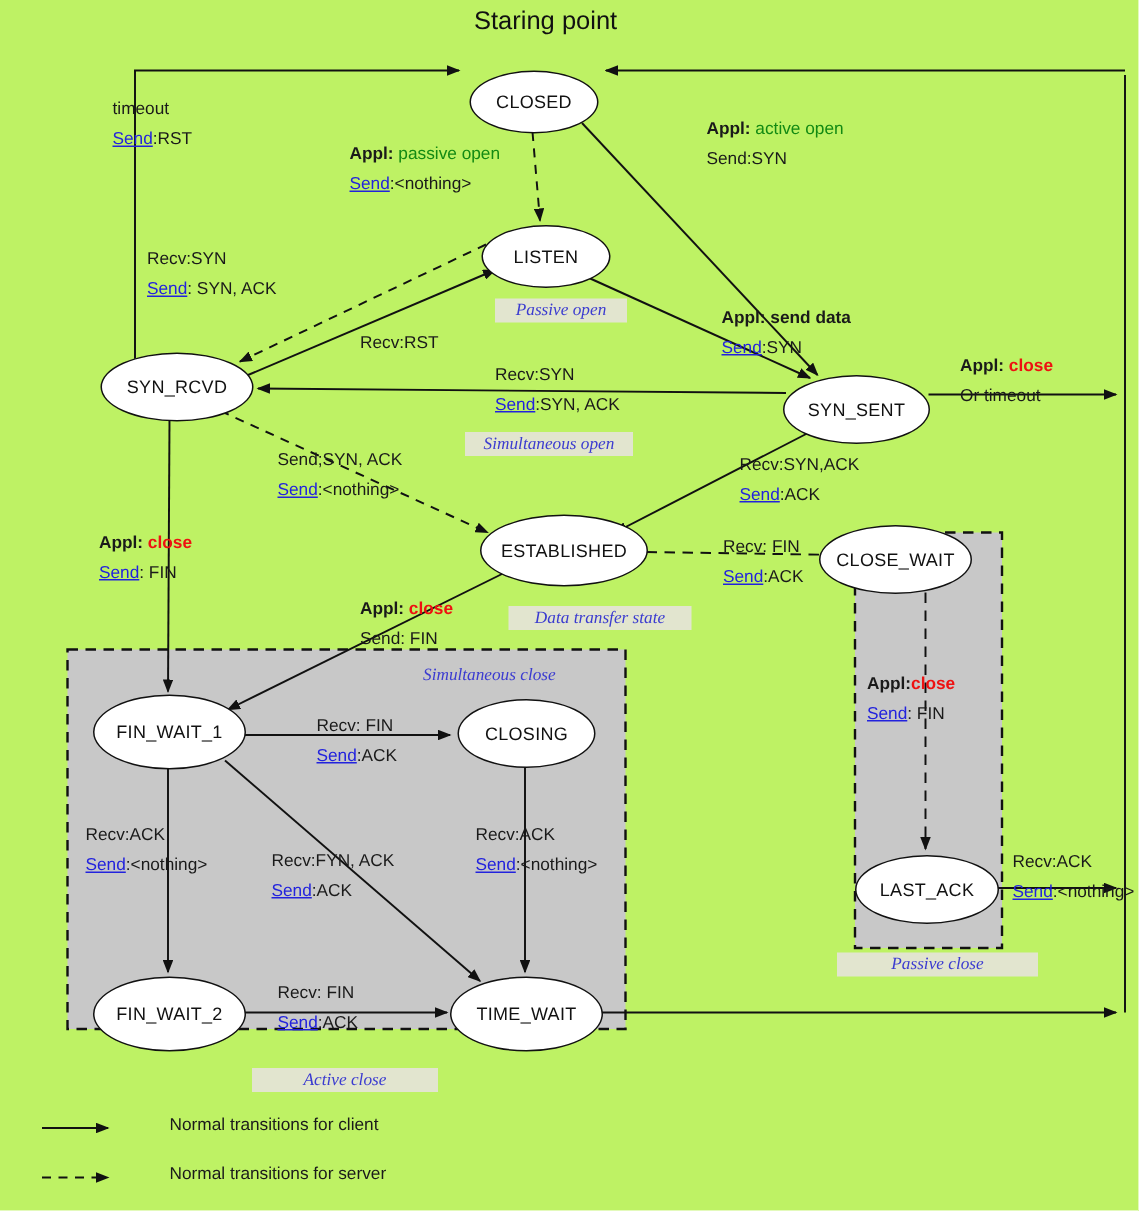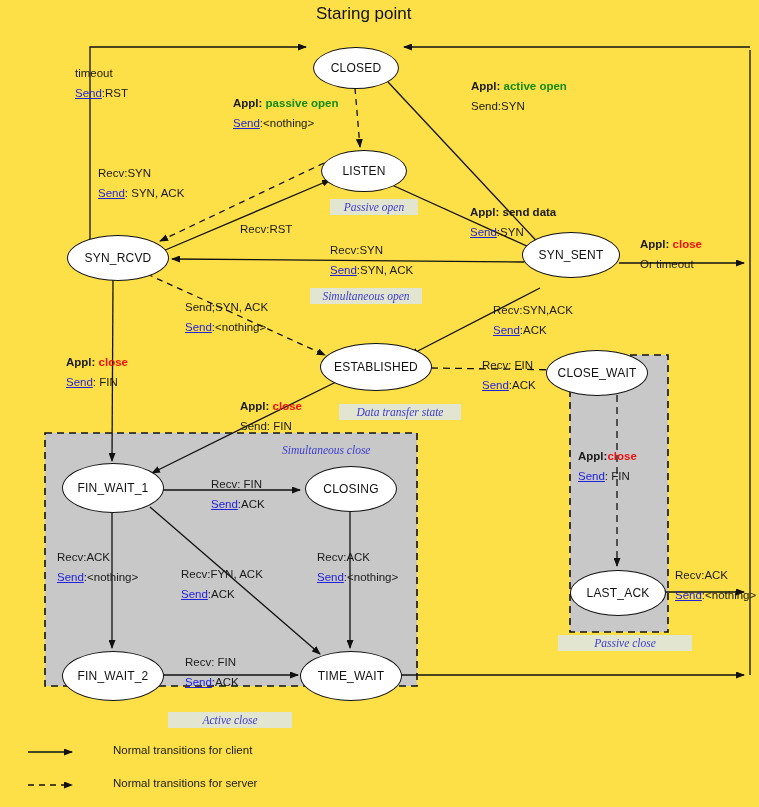--- a/index.html
+++ b/index.html
@@ -1,21 +1,21 @@
 <!DOCTYPE html>
 <html><head>
 <meta charset="utf-8">
 <style>
   html,body{margin:0;padding:0;background:#fff;}
   body{width:759px;height:807px;position:relative;font-family:"Liberation Sans",sans-serif;}
-  #stage{position:relative;width:759px;height:807px;overflow:hidden;background:#fde047;}
+  #stage{position:relative;width:759px;height:807px;overflow:hidden;background:#bef264;}
   svg#wires{position:absolute;left:0;top:0;width:759px;height:807px;}
   .lbl{position:absolute;white-space:nowrap;font-size:11.5px;color:#1a1a1a;line-height:1.25;}
   .blue{color:#2222dd;text-decoration:underline;}
-  .green{color:#138a13;font-weight:bold;}
+  .green{color:#138a13;font-weight:normal;}
   .red{color:#ee1111;font-weight:bold;}
   .note{position:absolute;background:#e2e5cf;color:#3b3bd0;font-style:italic;
         font-family:"Liberation Serif",serif;font-size:11.5px;text-align:center;
         padding:2px 6px;white-space:nowrap;}
   .state{position:absolute;border:1.4px solid #111;border-radius:50%;background:#fff;
          display:flex;align-items:center;justify-content:center;font-size:12px;color:#111;
          letter-spacing:.2px;}
   .title{position:absolute;font-size:17px;color:#111;}
   .legend-txt{position:absolute;font-size:11.5px;color:#1a1a1a;white-space:nowrap;}
 </style>
@@ -108,21 +108,21 @@
   <div id="states-layer">
       <div class="state" style="left: 313px; top: 47px; width: 84px; height: 40px;">
         <span>CLOSED</span>
       </div>
       <div class="state" style="left: 321px; top: 150px; width: 84px; height: 40px;">
         <span>LISTEN</span>
       </div>
       <div class="state" style="left: 67px; top: 235px; width: 100px; height: 44px;">
         <span>SYN_RCVD</span>
       </div>
-      <div class="state" style="left: 522px; top: 232px; width: 96px; height: 44px; text-align: right;">
+      <div class="state" style="left: 522px; top: 250px; width: 96px; height: 44px; text-align: right;">
         <span>SYN_SENT</span>
       </div>
       <div class="state" style="left: 320px; top: 343px; width: 110px; height: 46px;">
         <span>ESTABLISHED</span>
       </div>
       <div class="state" style="left: 546px; top: 350px; width: 100px; height: 44px;">
         <span>CLOSE_WAIT</span>
       </div>
       <div class="state" style="left: 62px; top: 463px; width: 100px; height: 48px;">
         <span>FIN_WAIT_1</span>
@@ -161,21 +161,21 @@
         <div style="margin-bottom: 6px;"><span style="font-weight: bold;">Appl: </span><span class="green">active open</span></div>
         <div style="margin-bottom: 6px;"><span>Send:SYN</span></div>
       </div>
       <div class="lbl" style="left: 98px; top: 166px;">
         <div style="margin-bottom: 6px;"><span>Recv:SYN</span></div>
         <div style="margin-bottom: 6px;"><span class="blue">Send</span><span>: SYN, ACK</span></div>
       </div>
       <div class="lbl" style="left: 240px; top: 222px;">
         <div style="margin-bottom: 6px;"><span>Recv:RST</span></div>
       </div>
-      <div class="lbl" style="left: 470px; top: 205px;">
+      <div class="lbl" style="left: 481px; top: 205px;">
         <div style="margin-bottom: 6px;"><span style="font-weight: bold;">Appl: send data</span></div>
         <div style="margin-bottom: 6px;"><span class="blue">Send</span><span>:SYN</span></div>
       </div>
       <div class="lbl" style="left: 330px; top: 243px;">
         <div style="margin-bottom: 6px;"><span>Recv:SYN</span></div>
         <div style="margin-bottom: 6px;"><span class="blue">Send</span><span>:SYN, ACK</span></div>
       </div>
       <div class="lbl" style="left: 640px; top: 237px;">
         <div style="margin-bottom: 6px;"><span style="font-weight: bold;">Appl: </span><span class="red">close</span></div>
         <div style="margin-bottom: 20px;"><span>Or timeout</span></div>

